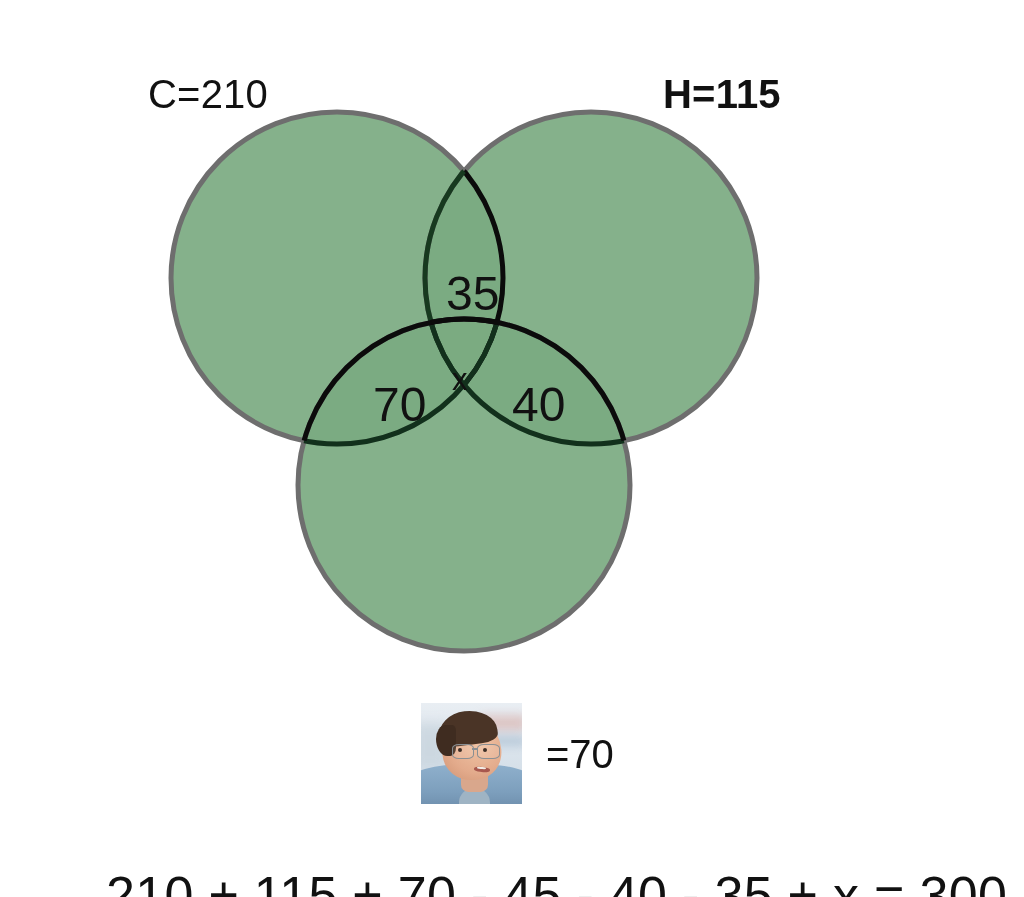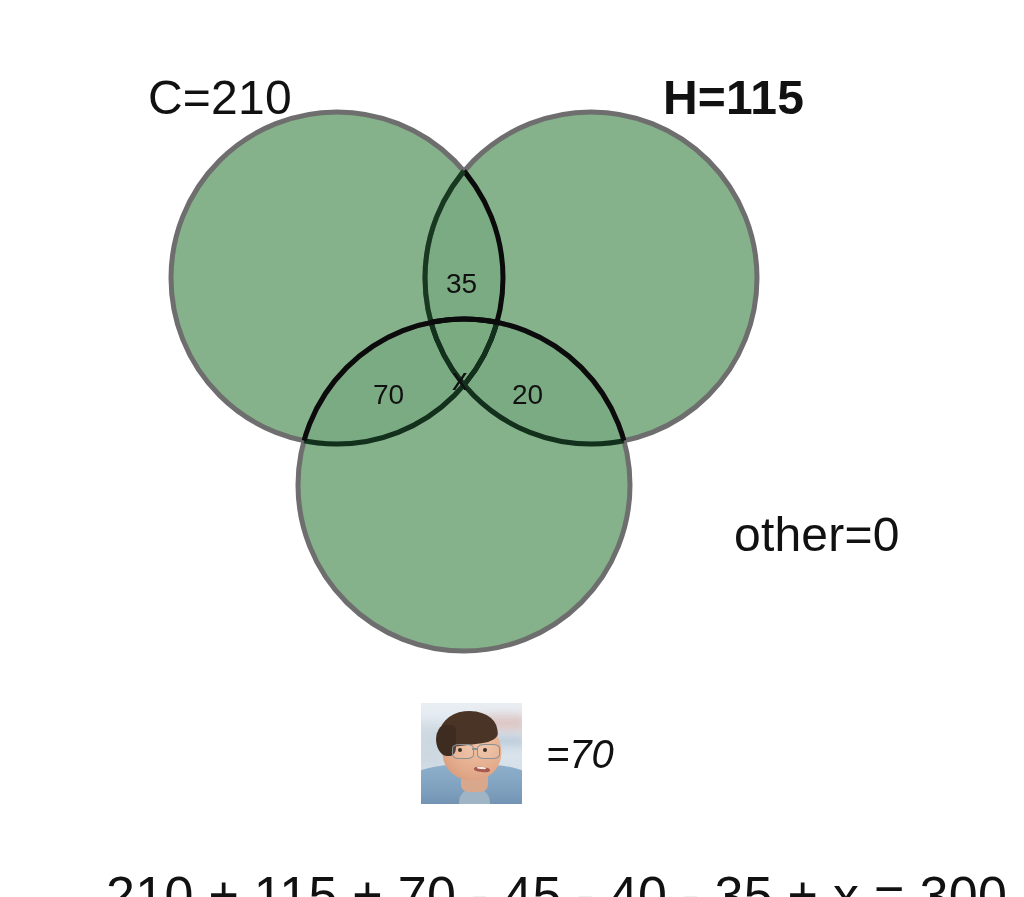--- a/index.html
+++ b/index.html
@@ -32,51 +32,50 @@
     top: 0;
     width: 1024px;
     height: 897px;
     pointer-events: none;
   }
   #venn-svg .venn-circle { pointer-events: auto; }
 
   
   .set-label {
     position: absolute;
-    font-size: 48px;
+    font-size: 40px;
     line-height: 1;
     letter-spacing: 0.2px;
     color: #111111;
     white-space: nowrap;
   }
   #label-c { left: 148px; top: 74px; }
   #label-h { left: 663px; top: 74px; font-weight: bold; }
   #label-other { left: 734px; top: 511px; }
 
   
   .region-value {
     position: absolute;
-    font-size: 28px;
+    font-size: 48px;
     line-height: 1;
     color: #111111;
     white-space: nowrap;
   }
   #region-ch  { left: 446px; top: 270px; }  
   #region-cb  { left: 373px; top: 381px; }  
   #region-hb  { left: 512px; top: 381px; }  
   #region-all { left: 452px; top: 364px; font-size: 31px; } 
 
   
   #photo-row {
     position: absolute;
     left: 421px;
     top: 703px;
     display: flex;
     align-items: center;
-    font-style: italic;
   }
   #person-photo {
     width: 101px;
     height: 101px;
     position: relative;
     overflow: hidden;
     background: #dfe6ec;
     flex: none;
   }
   #person-photo .ph-bg {
@@ -290,27 +289,26 @@
       <g clip-path="url(#clip-h)">
         <circle cx="464" cy="485" r="166" stroke="#0B0B0B"></circle>
       </g>
     </g>
   </svg>
 
   <div class="set-label" id="label-c">C=210</div>
 
   <div class="set-label" id="label-h">H=115</div>
 
-  <div class="set-label" id="label-other">other=0</div>
 
   <div class="region-value" id="region-ch">35</div>
 
   <div class="region-value" id="region-cb">70</div>
 
-  <div class="region-value" id="region-hb">20</div>
+  <div class="region-value" id="region-hb">40</div>
 
   <div class="region-value" id="region-all">x</div>
 
   <div id="photo-row">
     <div id="person-photo" aria-label="portrait-photo-of-man-with-glasses">
       <div class="ph-bg"></div>
       <div class="ph-blur-a"></div>
       <div class="ph-blur-b"></div>
       <div class="ph-blur-c"></div>
       <div class="ph-shirt"></div>

